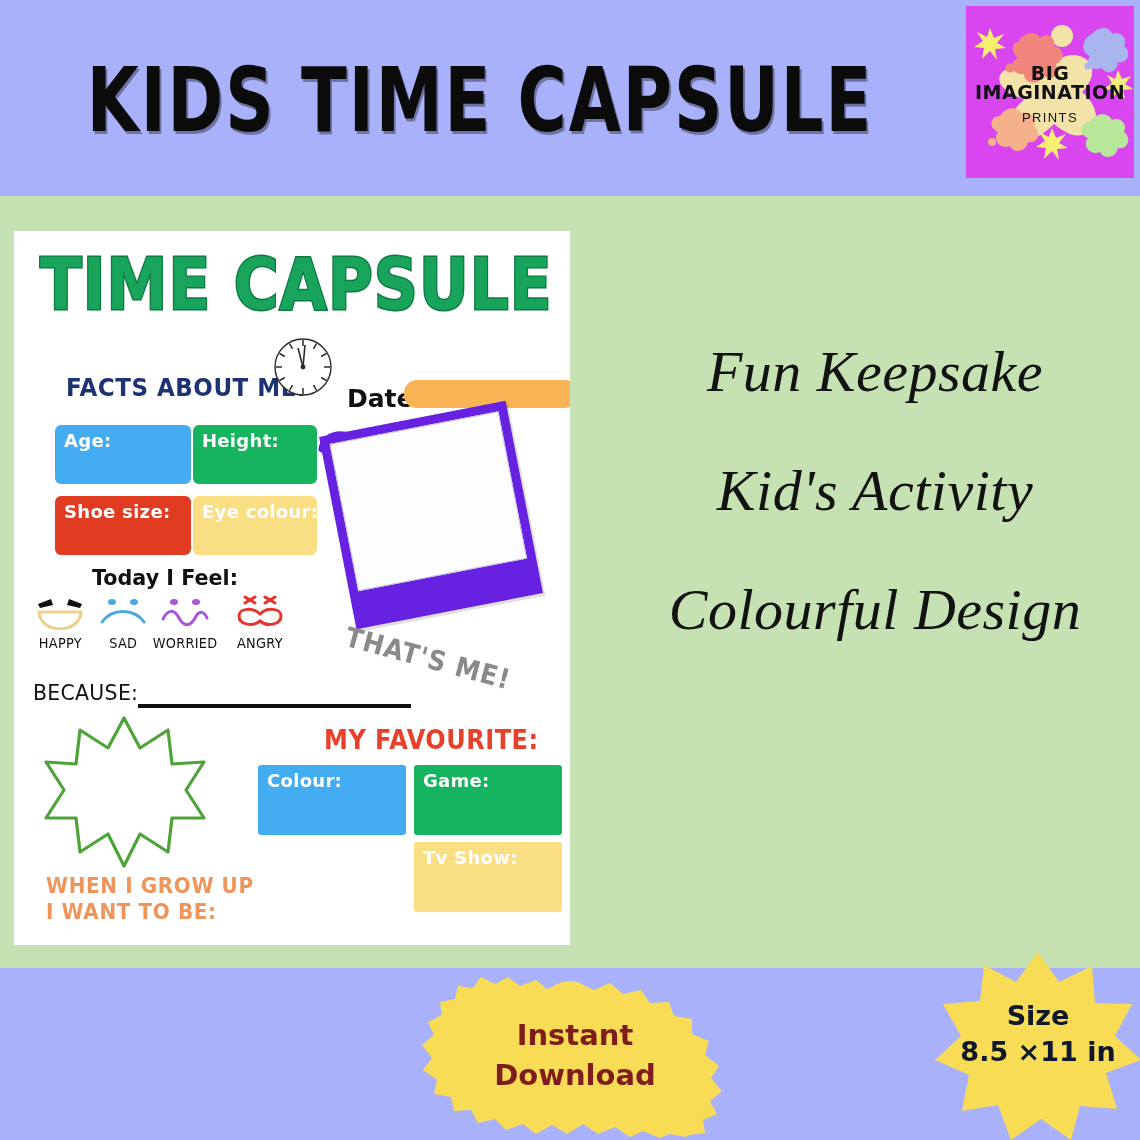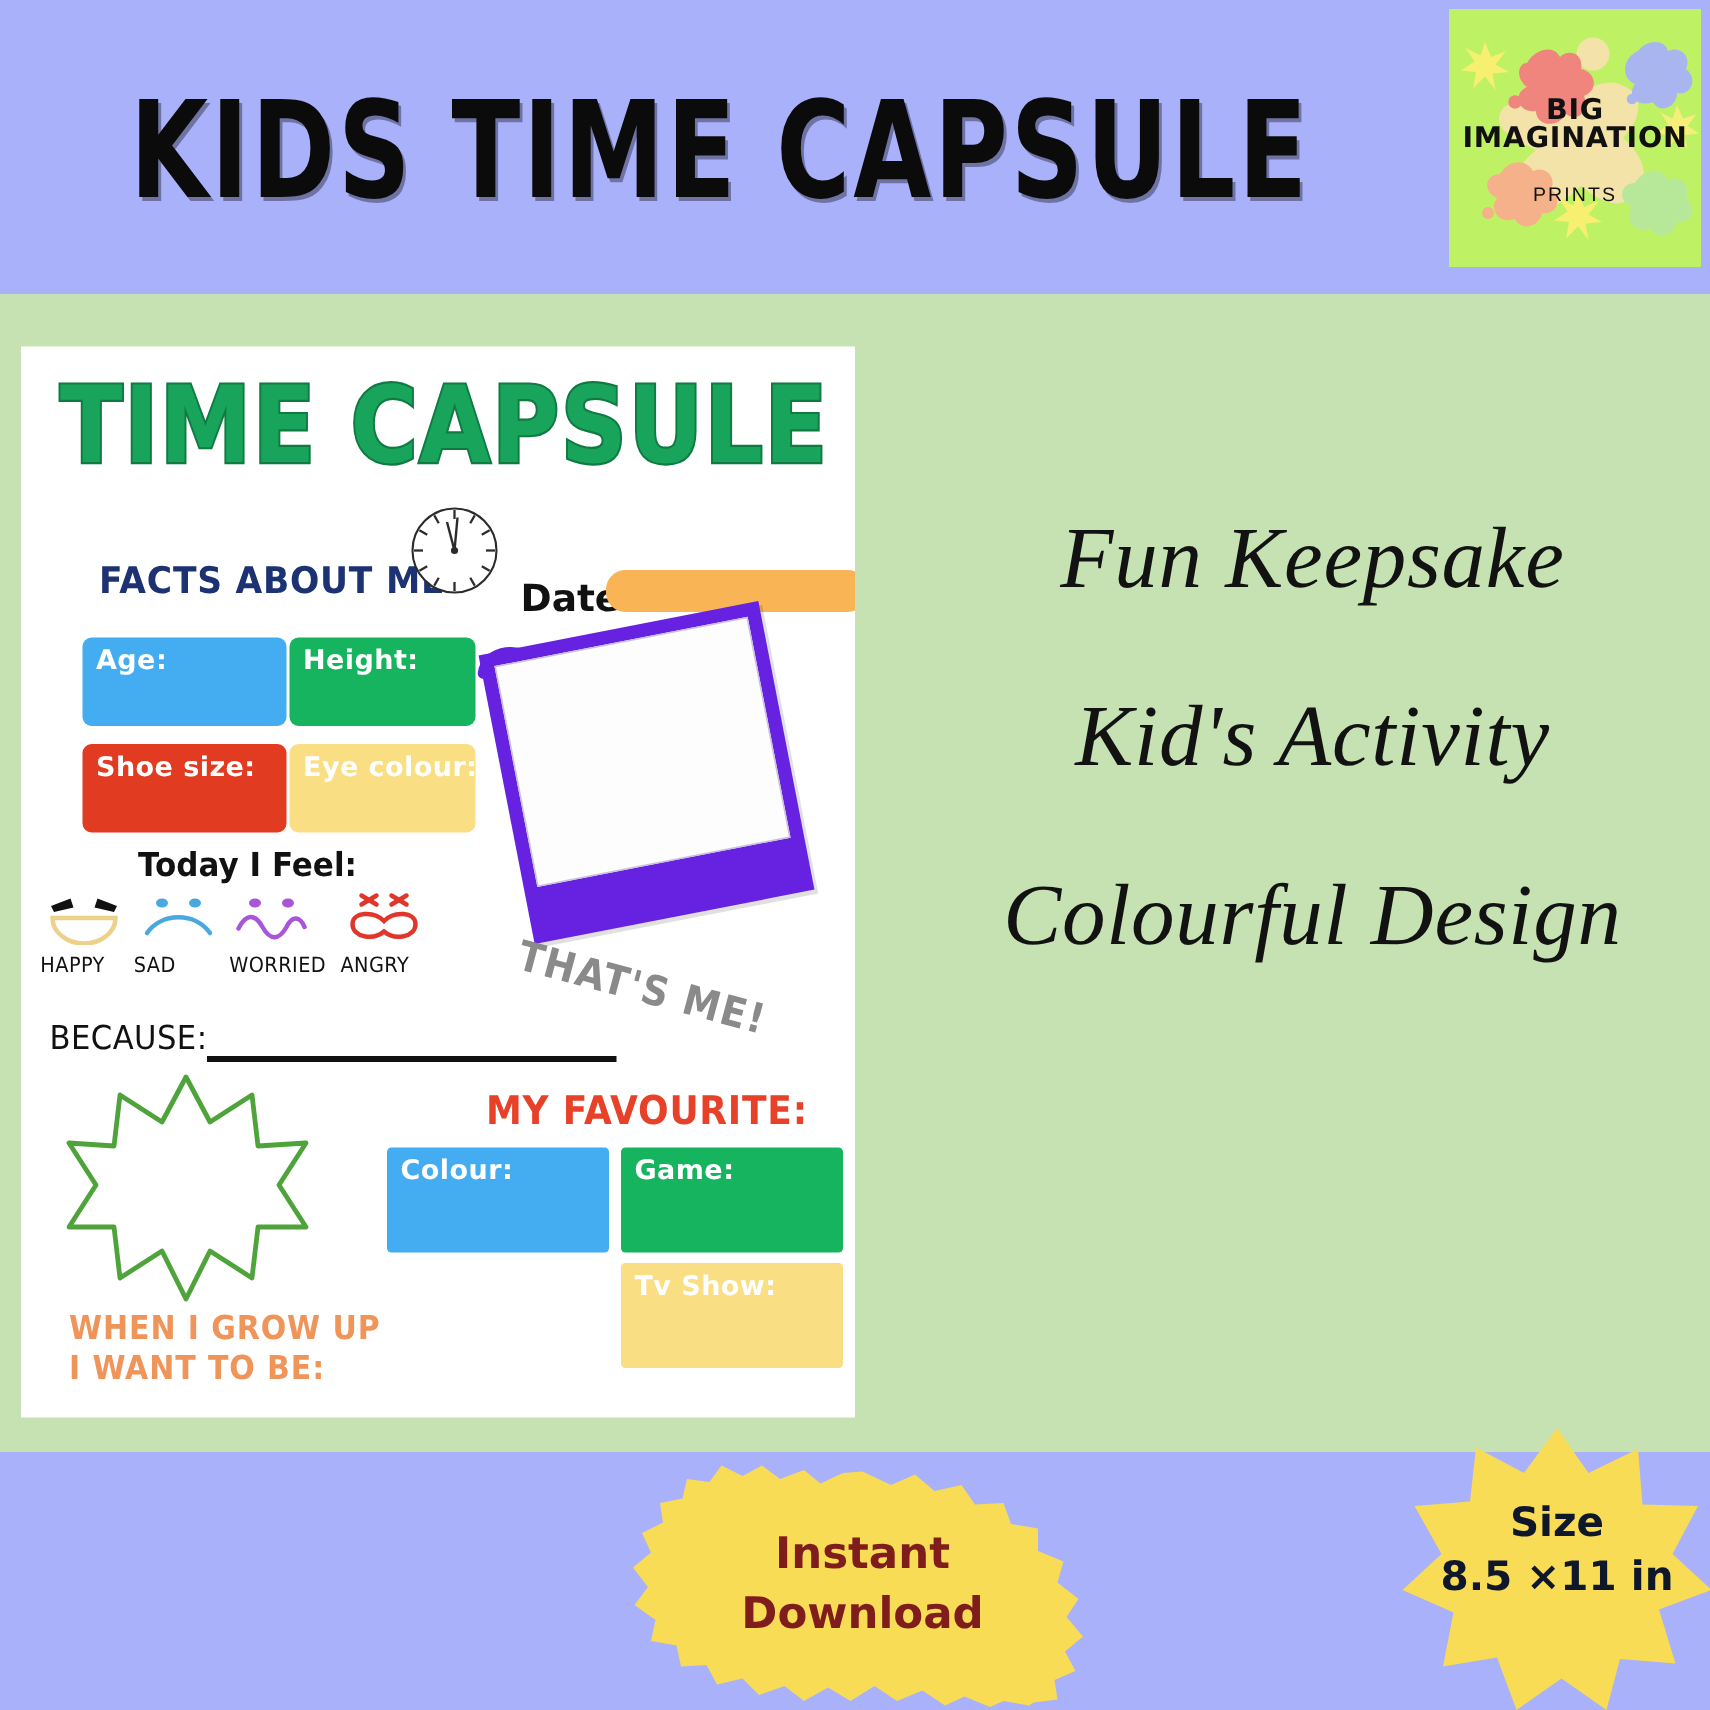--- a/index.html
+++ b/index.html
@@ -36,21 +36,21 @@
     transform-origin: center top;
     text-shadow: 2px 2px 0 rgba(0,0,0,0.35);
     white-space: nowrap;
   }
 
   
   #logo-card {
     position: absolute;
     left: 966px; top: 6px;
     width: 168px; height: 172px;
-    background: #bef264;
+    background: #d946ef;
     overflow: hidden;
   }
   #logo-text {
     position: absolute;
     left: 0; top: 58px;
     width: 168px;
     text-align: center;
     z-index: 5;
   }
   #logo-text .l1, #logo-text .l2 {
@@ -60,21 +60,21 @@
     line-height: 1.02;
     letter-spacing: 0.5px;
   }
   #logo-text .l1 { font-size: 19px; }
   #logo-text .l2 { font-size: 19px; }
   #logo-text .l3 {
     font-family: "Liberation Sans", sans-serif;
     font-size: 13px;
     color: #111;
     letter-spacing: 1.4px;
-    margin-top: 19px;
+    margin-top: 7px;
   }
 
   
   #mid-band {
     position: absolute;
     left: 0; top: 196px;
     width: 1140px; height: 772px;
     background: #c6e2b2;
   }
 
@@ -192,20 +192,21 @@
     font-weight: bold;
     font-size: 22px;
     color: #111;
     transform: scaleX(0.94);
     transform-origin: left top;
   }
   .emo {
     position: absolute;
     top: 363px;
     width: 70px;
+    text-align: center;
   }
   .emo .face { height: 36px; }
   .emo .lbl {
     font-family: "DejaVu Sans", sans-serif;
     font-size: 14px;
     color: #111;
     letter-spacing: 0.3px;
     transform: scaleX(0.92);
     display: inline-block;
   }

